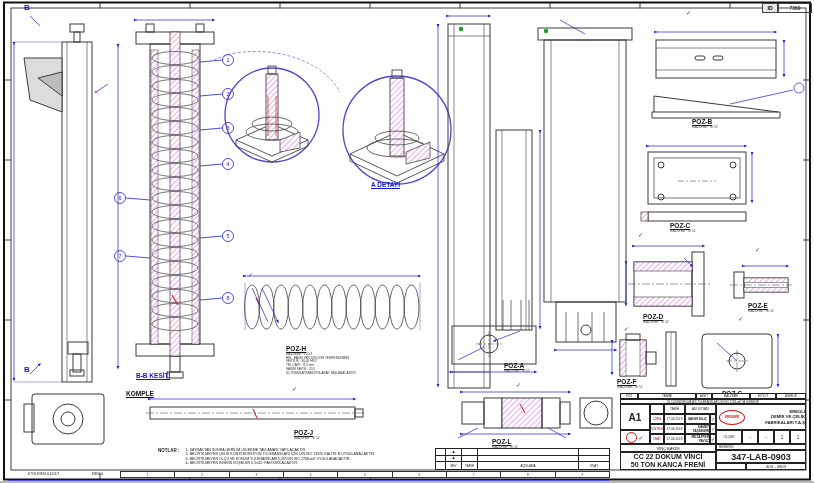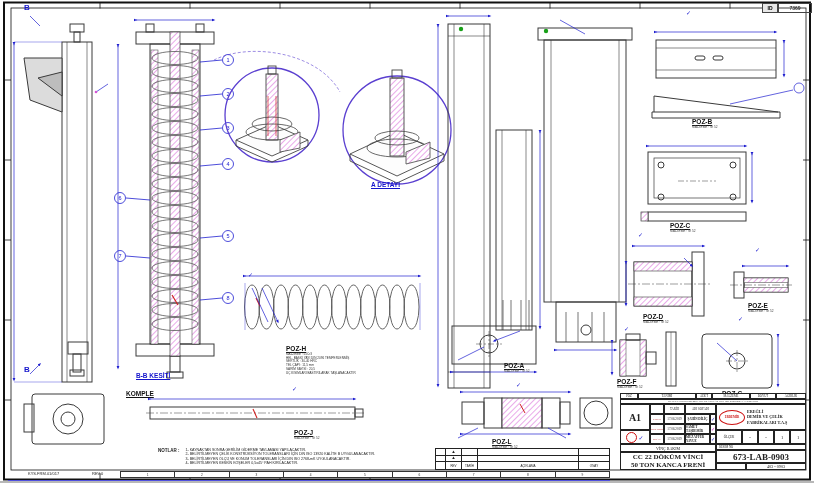--- a/index.html
+++ b/index.html
@@ -11,21 +11,21 @@
   .blue{color:#1414cc;}
   .secmark{font-weight:bold;font-size:8px;color:#1414cc;}
   .viewlbl{font-weight:bold;font-size:6.5px;text-decoration:underline;}
   .sf{position:absolute;color:#2020d0;font-size:6px;line-height:1;}
   .notes{position:absolute;left:158px;top:448px;font-size:4px;color:#222;}
   .notes .nt{font-weight:bold;display:inline-block;vertical-align:top;margin-right:6px;font-size:4.5px;}
   .notes .ni{font-size:3.6px;line-height:1.25;}
   .specs div{font-size:3.1px;line-height:1.2;color:#333;}
   
   .tb{position:absolute;box-sizing:border-box;border:0.8px solid #222;background:#fff;
-      display:flex;align-items:center;justify-content:center;text-align:left;overflow:hidden;color:#222;font-family:Liberation Serif, serif;}
+      display:flex;align-items:center;justify-content:center;text-align:right;overflow:hidden;color:#222;}
   .idbox{position:absolute;left:762px;top:3px;display:flex;}
   .idbox div{box-sizing:border-box;border:1px solid #444;height:10px;display:flex;align-items:center;justify-content:center;}
   
   .rev{position:absolute;left:435px;top:448px;width:175px;height:22px;box-sizing:border-box;border:0.9px solid #222;}
   .revrow{display:flex;height:33.33%;box-sizing:border-box;border-bottom:0.6px solid #222;}
   .revrow:last-child{border-bottom:none;}
   .revc{box-sizing:border-box;border-right:0.6px solid #222;display:flex;align-items:center;justify-content:center;
         font-size:3px;color:#222;overflow:hidden;}
   .revc:last-child{border-right:none;}
   .tri{color:#222;font-size:4.5px;line-height:1;}
@@ -467,21 +467,21 @@
     <div class="tb" style="left:774px;top:430px;width:16px;height:14px;font-size:4.5px;">1</div>
     <div class="tb" style="left:790px;top:430px;width:16px;height:14px;font-size:4.5px;">1</div>
 
     <div class="tb" style="left:620px;top:444px;width:96px;height:8px;font-size:4px;text-decoration:underline;">VİNÇ BAKIM</div>
     <div class="tb" style="left:620px;top:452px;width:96px;height:18px;flex-direction:column;font-weight:bold;font-size:7px;line-height:1.15;">
       <div>CC 22 DÖKÜM VİNCİ</div>
       <div>50 TON KANCA FRENİ</div>
     </div>
 
     <div class="tb" style="left:716px;top:444px;width:90px;height:6px;font-size:3px;justify-content:flex-start;padding-left:2px;">RESİM NO</div>
-    <div class="tb" style="left:716px;top:450px;width:90px;height:13px;font-size:9px;font-weight:bold;">673-LAB-0903</div>
+    <div class="tb" style="left:716px;top:450px;width:90px;height:13px;font-size:9px;font-weight:bold;">347-LAB-0903</div>
     <div class="tb" style="left:716px;top:463px;width:30px;height:7px;font-size:3px;"></div>
     <div class="tb" style="left:746px;top:463px;width:60px;height:7px;font-size:4.2px;">403 - 0903</div>
   </div>
 
   <div class="rev">
     <div class="revrow">
       <div class="revc" style="width:10px;"></div>
       <div class="revc tri" style="width:16px;">▲</div>
       <div class="revc" style="width:16px;"></div>
       <div class="revc" style="flex:1;"></div>

